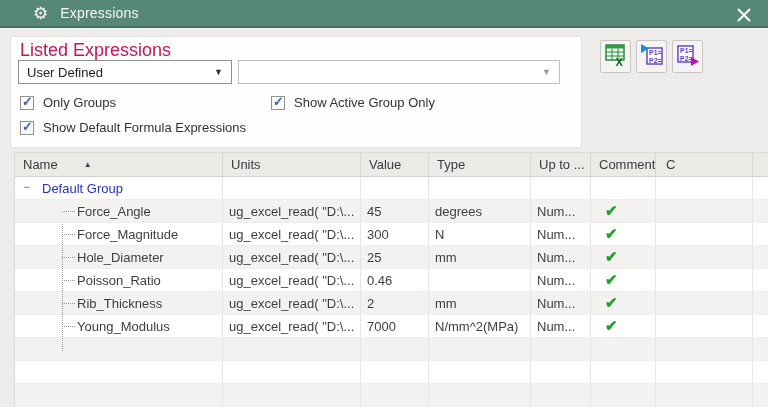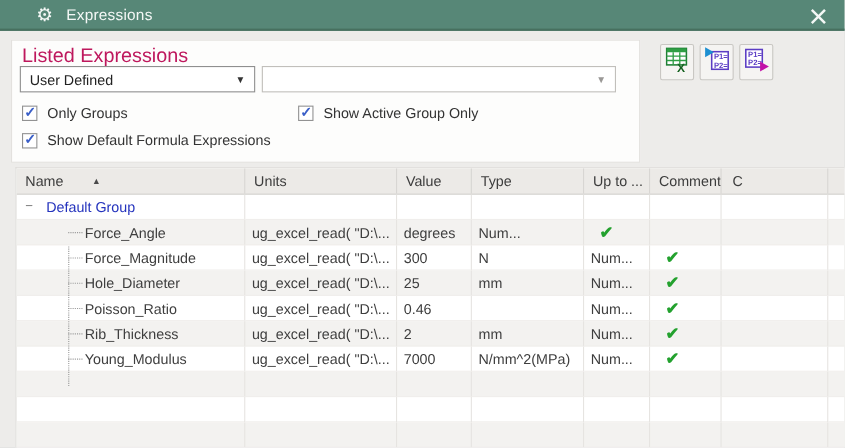--- a/index.html
+++ b/index.html
@@ -205,20 +205,23 @@
         </div>
         <div class="grid-row row stripe">
           <div class="cell name">
             <div class="stub"></div>
             <div class="child-label">Force_Angle</div>
           </div>
           <div class="cell">
             <div>ug_excel_read( "D:\...</div>
           </div>
           <div class="cell">
+            <div>45</div>
+          </div>
+          <div class="cell">
             <div>degrees</div>
           </div>
           <div class="cell">
             <div>Num...</div>
           </div>
           <div class="cell">
             <div class="okcheck">✔</div>
           </div>
           <div class="cell"></div>
           <div class="cell"></div>

